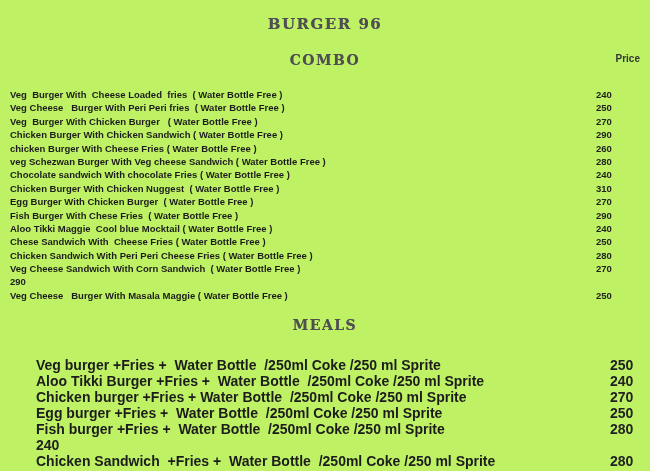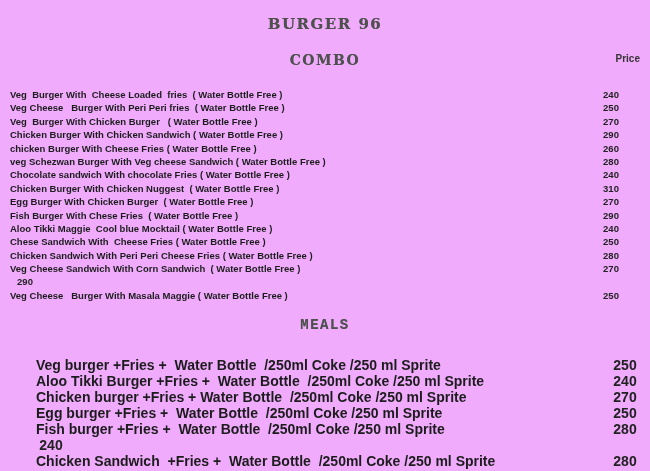--- a/index.html
+++ b/index.html
@@ -4,21 +4,21 @@
 <style>
   html, body {
     margin: 0;
     padding: 0;
     background: #ffffff;
   }
   #menu-page {
     position: relative;
     width: 650px;
     height: 471px;
-    background: #f0abfc;
+    background: #bef264;
     overflow: hidden;
     font-family: "Liberation Sans", sans-serif;
     box-sizing: border-box;
   }
   .heading {
     font-family: "DejaVu Serif", serif;
     font-weight: bold;
     color: #4f4f4f;
     text-align: center;
     letter-spacing: 1.5px;
@@ -51,21 +51,20 @@
     padding: 0 24px 0 10px;
   }
   #combo-rows .row {
     height: 13.4px;
     line-height: 13.4px;
     font-size: 9.5px;
   }
   #meals-heading {
     margin-top: 15px;
     font-size: 14px;
-    font-family: Liberation Mono, monospace;
   }
   #meals-rows {
     margin-top: 24px;
     padding: 0 10px 0 36px;
   }
   #meals-rows .row {
     height: 16px;
     line-height: 16px;
     font-size: 14px;
   }
@@ -75,21 +74,21 @@
     align-items: baseline;
     font-weight: bold;
     color: #1c1c1c;
   }
   .item-name {
     white-space: pre;
     overflow: hidden;
   }
   .item-price {
     flex: 0 0 auto;
-    text-align: center;
+    text-align: left;
     min-width: 30px;
     color: #222222;
   }
 </style>
 </head>
 <body>
 
 <div id="menu-page">
 
   <div id="page-title" class="heading">BURGER 96</div>

